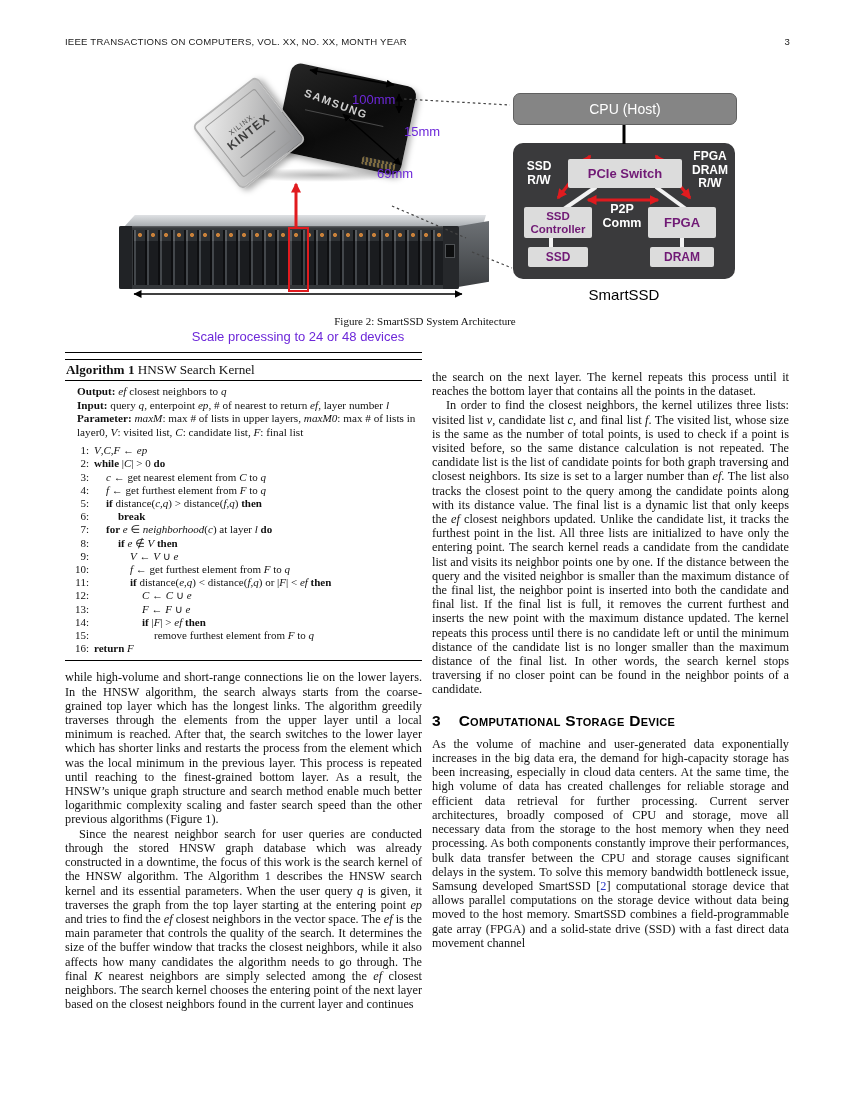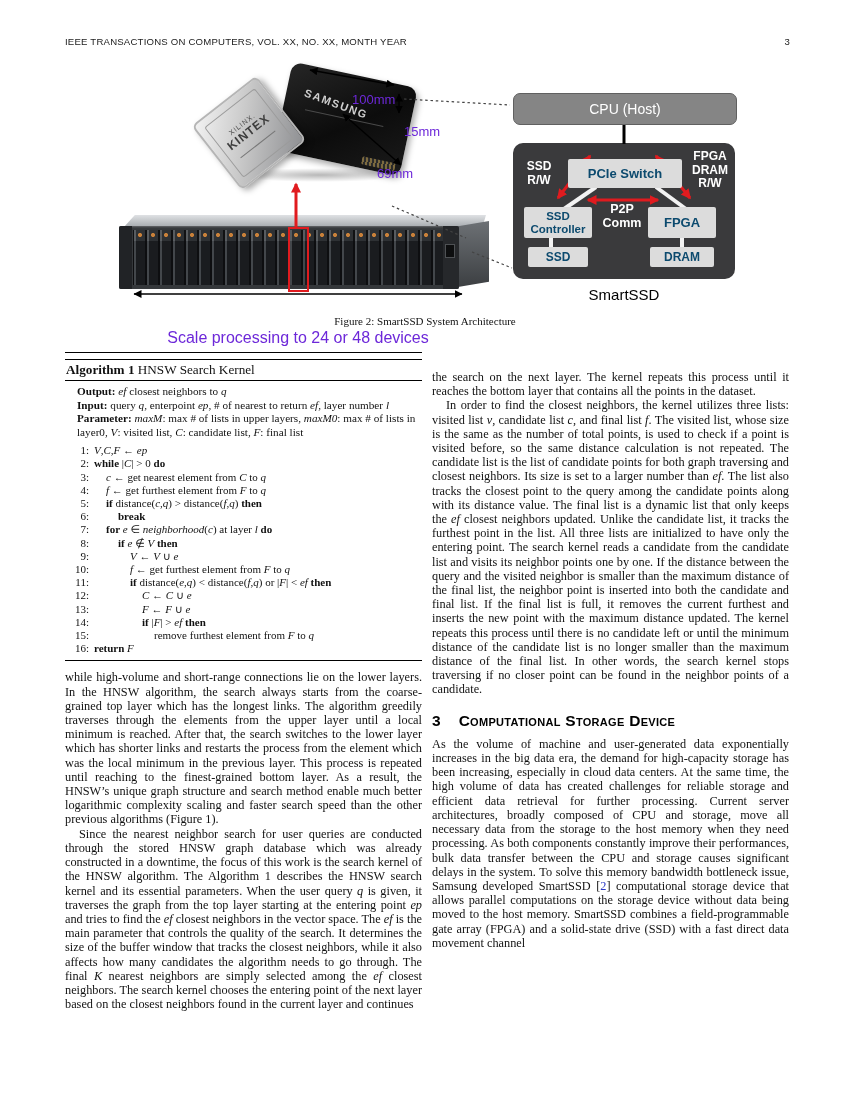--- a/index.html
+++ b/index.html
@@ -32,21 +32,21 @@
   .chip-model{font-size:12px;font-weight:bold;letter-spacing:1px;color:#3d3d3d;}
   .chip-line{width:44px;border-top:1px solid #777;margin-top:8px;}
   .dev-shadow{left:230px;top:168px;width:180px;height:14px;border-radius:50%;
               background:radial-gradient(ellipse at center,rgba(0,0,0,.28),rgba(0,0,0,0) 70%);}
   
   .plabel{font-family:"Liberation Sans",sans-serif;font-size:13px;color:#6d28d9;margin-top:32px;}
   .lbl-100{left:352px;top:60px;}
   .lbl-15{left:404px;top:92px;}
   .lbl-69{left:377px;top:134px;}
   .lbl-device{left:290px;top:176px;width:192px;text-align:center;line-height:14.5px;font-size:12.6px;}
-  .lbl-scale{left:130px;top:297px;width:336px;text-align:center;font-size:16px;}
+  .lbl-scale{left:130px;top:297px;width:336px;text-align:center;font-size:13px;}
   
   .srv-top{left:124px;top:215px;width:362px;height:12px;background:linear-gradient(#dfe1e4,#a7abaf);
            clip-path:polygon(3% 0,100% 0,99% 100%,0 100%);}
   .srv-front{left:119px;top:226px;width:340px;height:63px;background:#35383b;border-radius:2px;
              box-shadow:inset 0 1px 2px rgba(255,255,255,.25);}
   .srv-side{left:458px;top:221px;width:31px;height:66px;background:linear-gradient(#6d7175,#3c3f42);
             clip-path:polygon(0 8%,100% 0,100% 92%,0 100%);}
   .srv-bezel-l{position:absolute;left:0;top:0;width:13px;height:63px;background:#212326;border-radius:2px 0 0 2px;}
   .srv-bezel-r{position:absolute;right:0;top:0;width:16px;height:63px;background:#26282b;border-radius:0 2px 2px 0;}
   .srv-port{position:absolute;right:4px;top:18px;width:8px;height:12px;background:#0d0e0f;border:1px solid #4e5154;}
@@ -57,21 +57,21 @@
   .srv-dots{position:absolute;left:14px;top:4px;width:310px;height:11px;
             background-image:radial-gradient(circle at 7px 5px,#c9813a 0 1.6px,rgba(0,0,0,0) 2.4px);
             background-size:13px 11px;}
   .red-bay{left:288px;top:227px;width:17px;height:61px;border:2.5px solid #e01b1f;}
   
   .cpu-box{left:513px;top:93px;width:222px;height:30px;background:#858585;border:1px solid #606060;border-radius:7px;
            display:flex;align-items:center;justify-content:center;color:#fff;
            font-family:"Liberation Sans",sans-serif;font-size:14px;}
   .smart-box{left:513px;top:143px;width:222px;height:136px;background:#3a3a3c;border-radius:10px;}
   .dbox{position:absolute;background:#dcdcdc;display:flex;align-items:center;justify-content:center;
-        font-family:"Liberation Sans",sans-serif;font-weight:bold;color:#0c4a6e;text-align:center;
+        font-family:"Liberation Sans",sans-serif;font-weight:bold;color:#701a75;text-align:center;
         white-space:pre-line;border-radius:2px;}
   .pcie{left:568px;top:159px;width:114px;height:29px;font-size:13px;}
   .ssdctl{left:524px;top:207px;width:68px;height:31px;font-size:11.5px;line-height:13px;}
   .fpgabox{left:648px;top:207px;width:68px;height:31px;font-size:13px;}
   .ssdbox{left:528px;top:247px;width:60px;height:20px;font-size:12px;}
   .drambox{left:650px;top:247px;width:64px;height:20px;font-size:12px;}
   .wlabel{position:absolute;color:#fff;font-family:"Liberation Sans",sans-serif;font-weight:bold;
           white-space:pre-line;text-align:center;}
   .lbl-ssdrw{left:517px;top:159px;width:44px;font-size:12px;line-height:14px;}
   .lbl-fpgarw{left:686px;top:150px;width:48px;font-size:12px;line-height:13.5px;}

